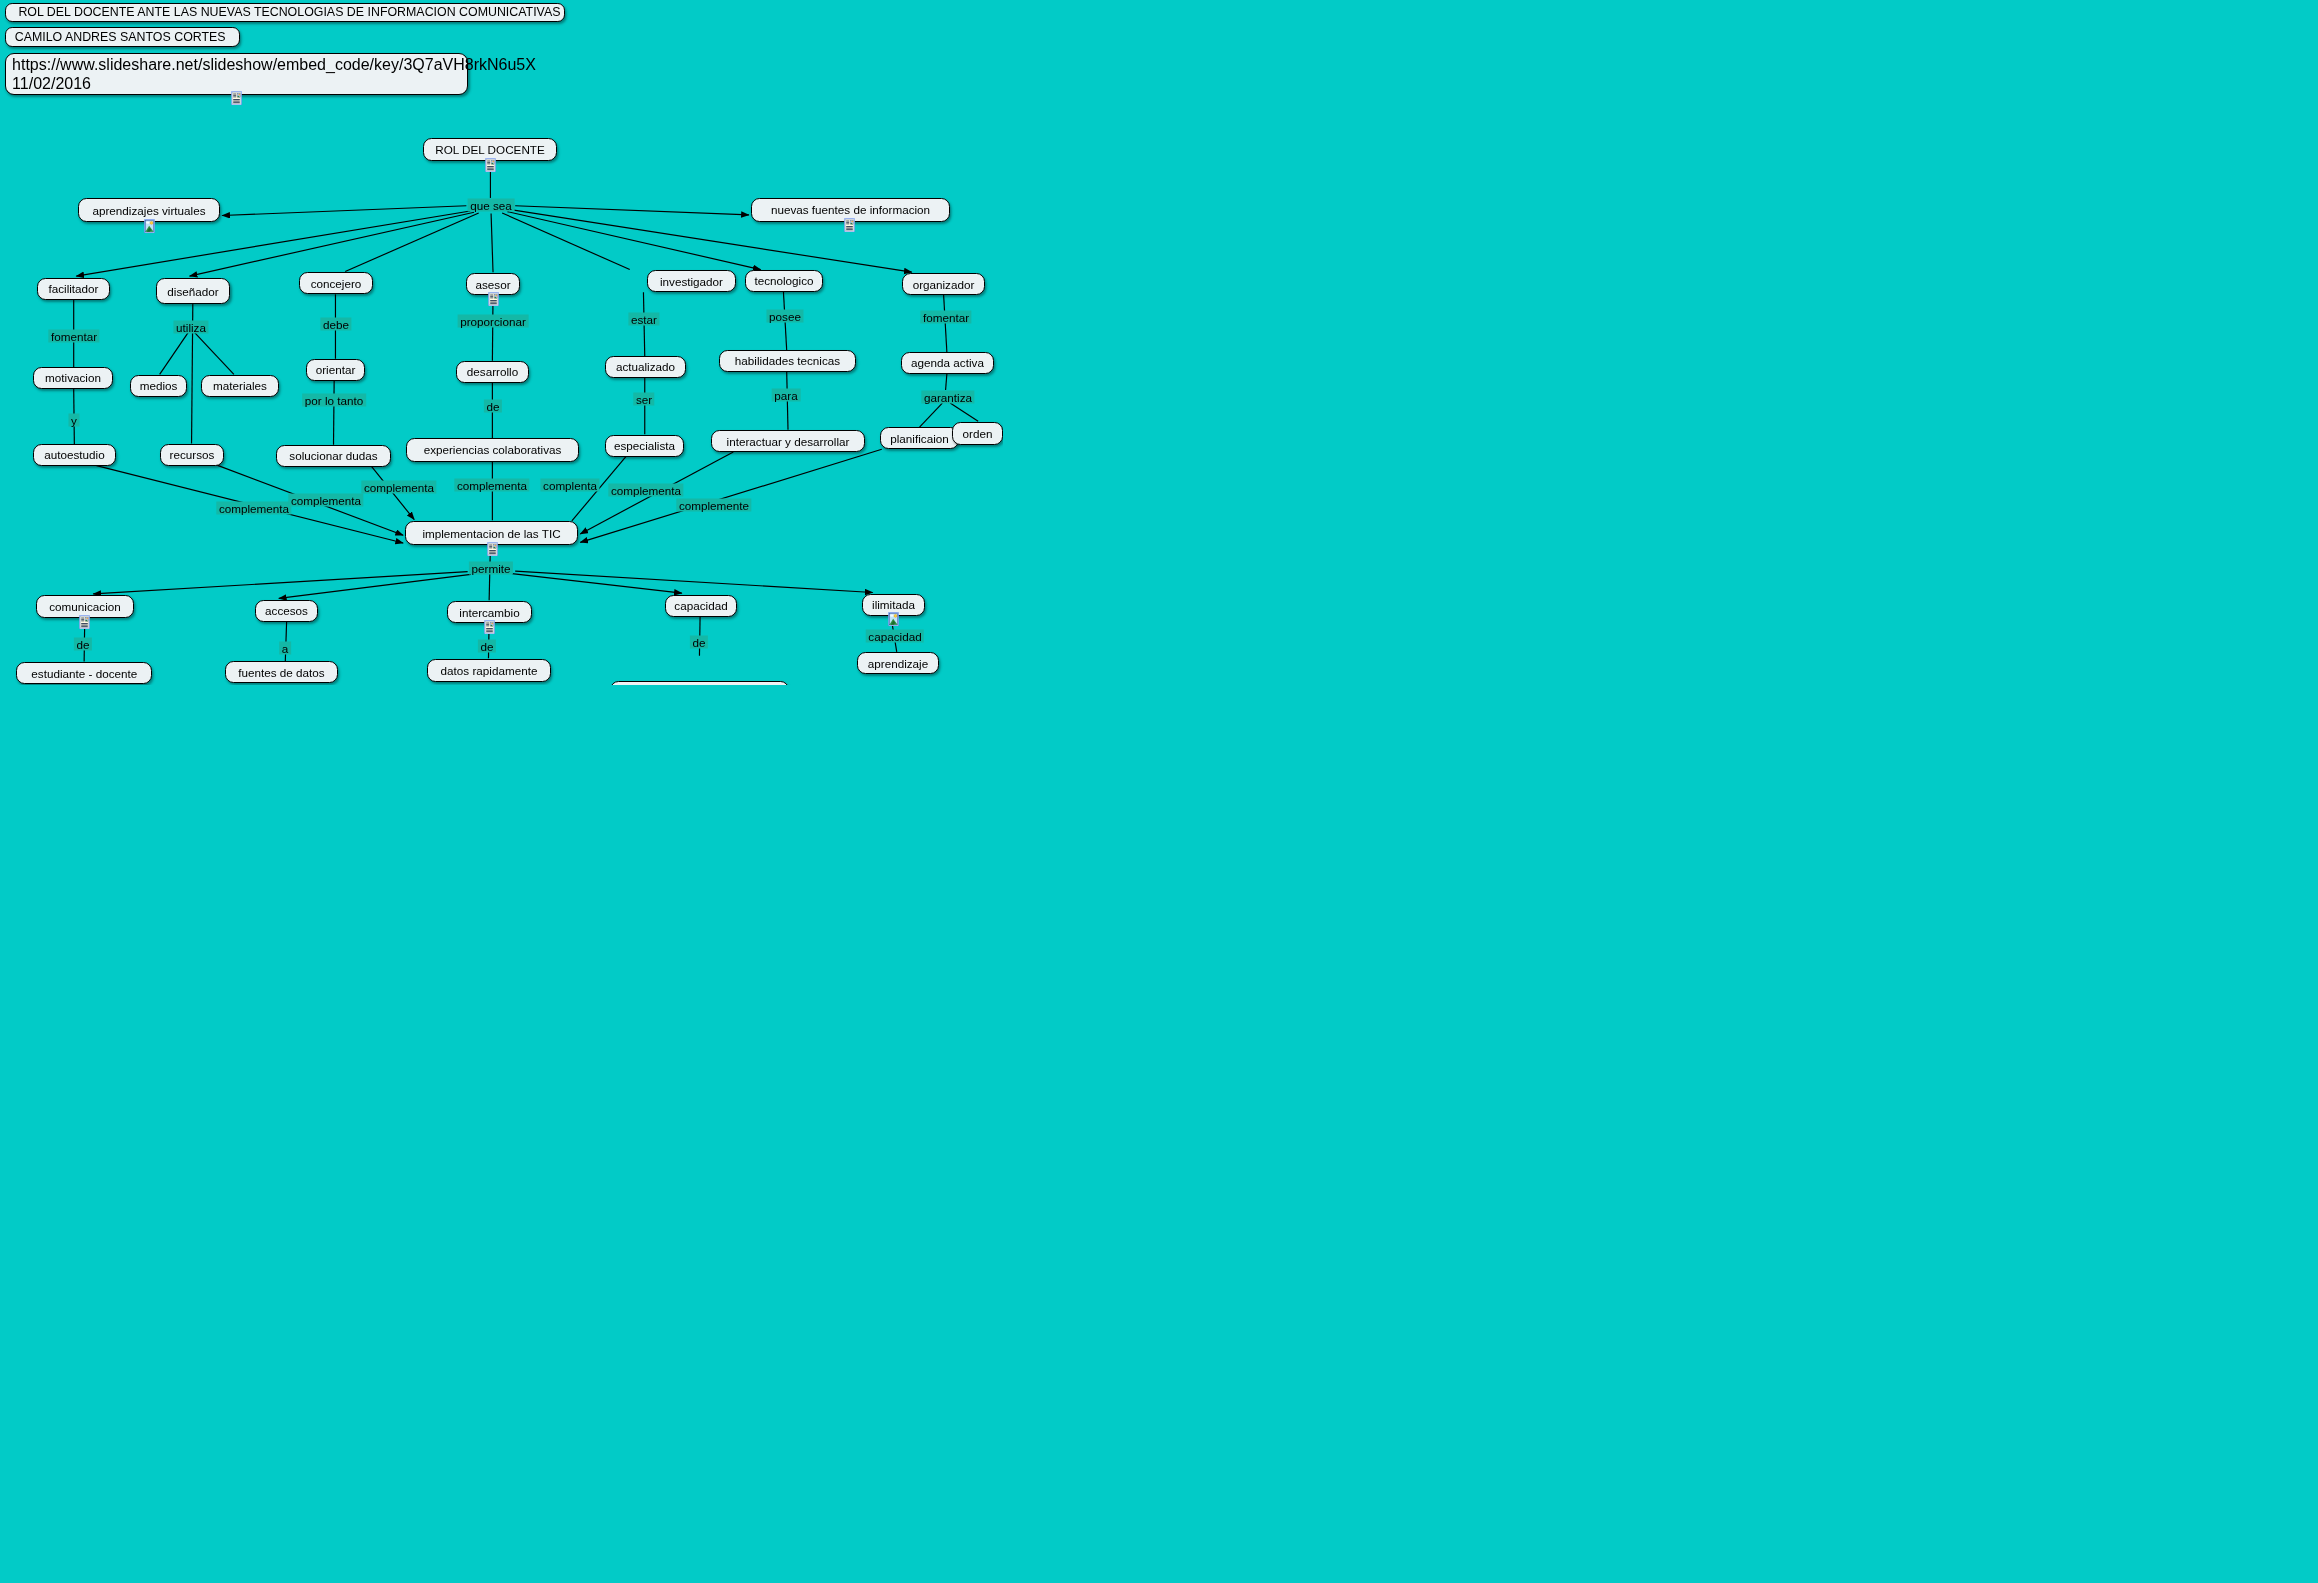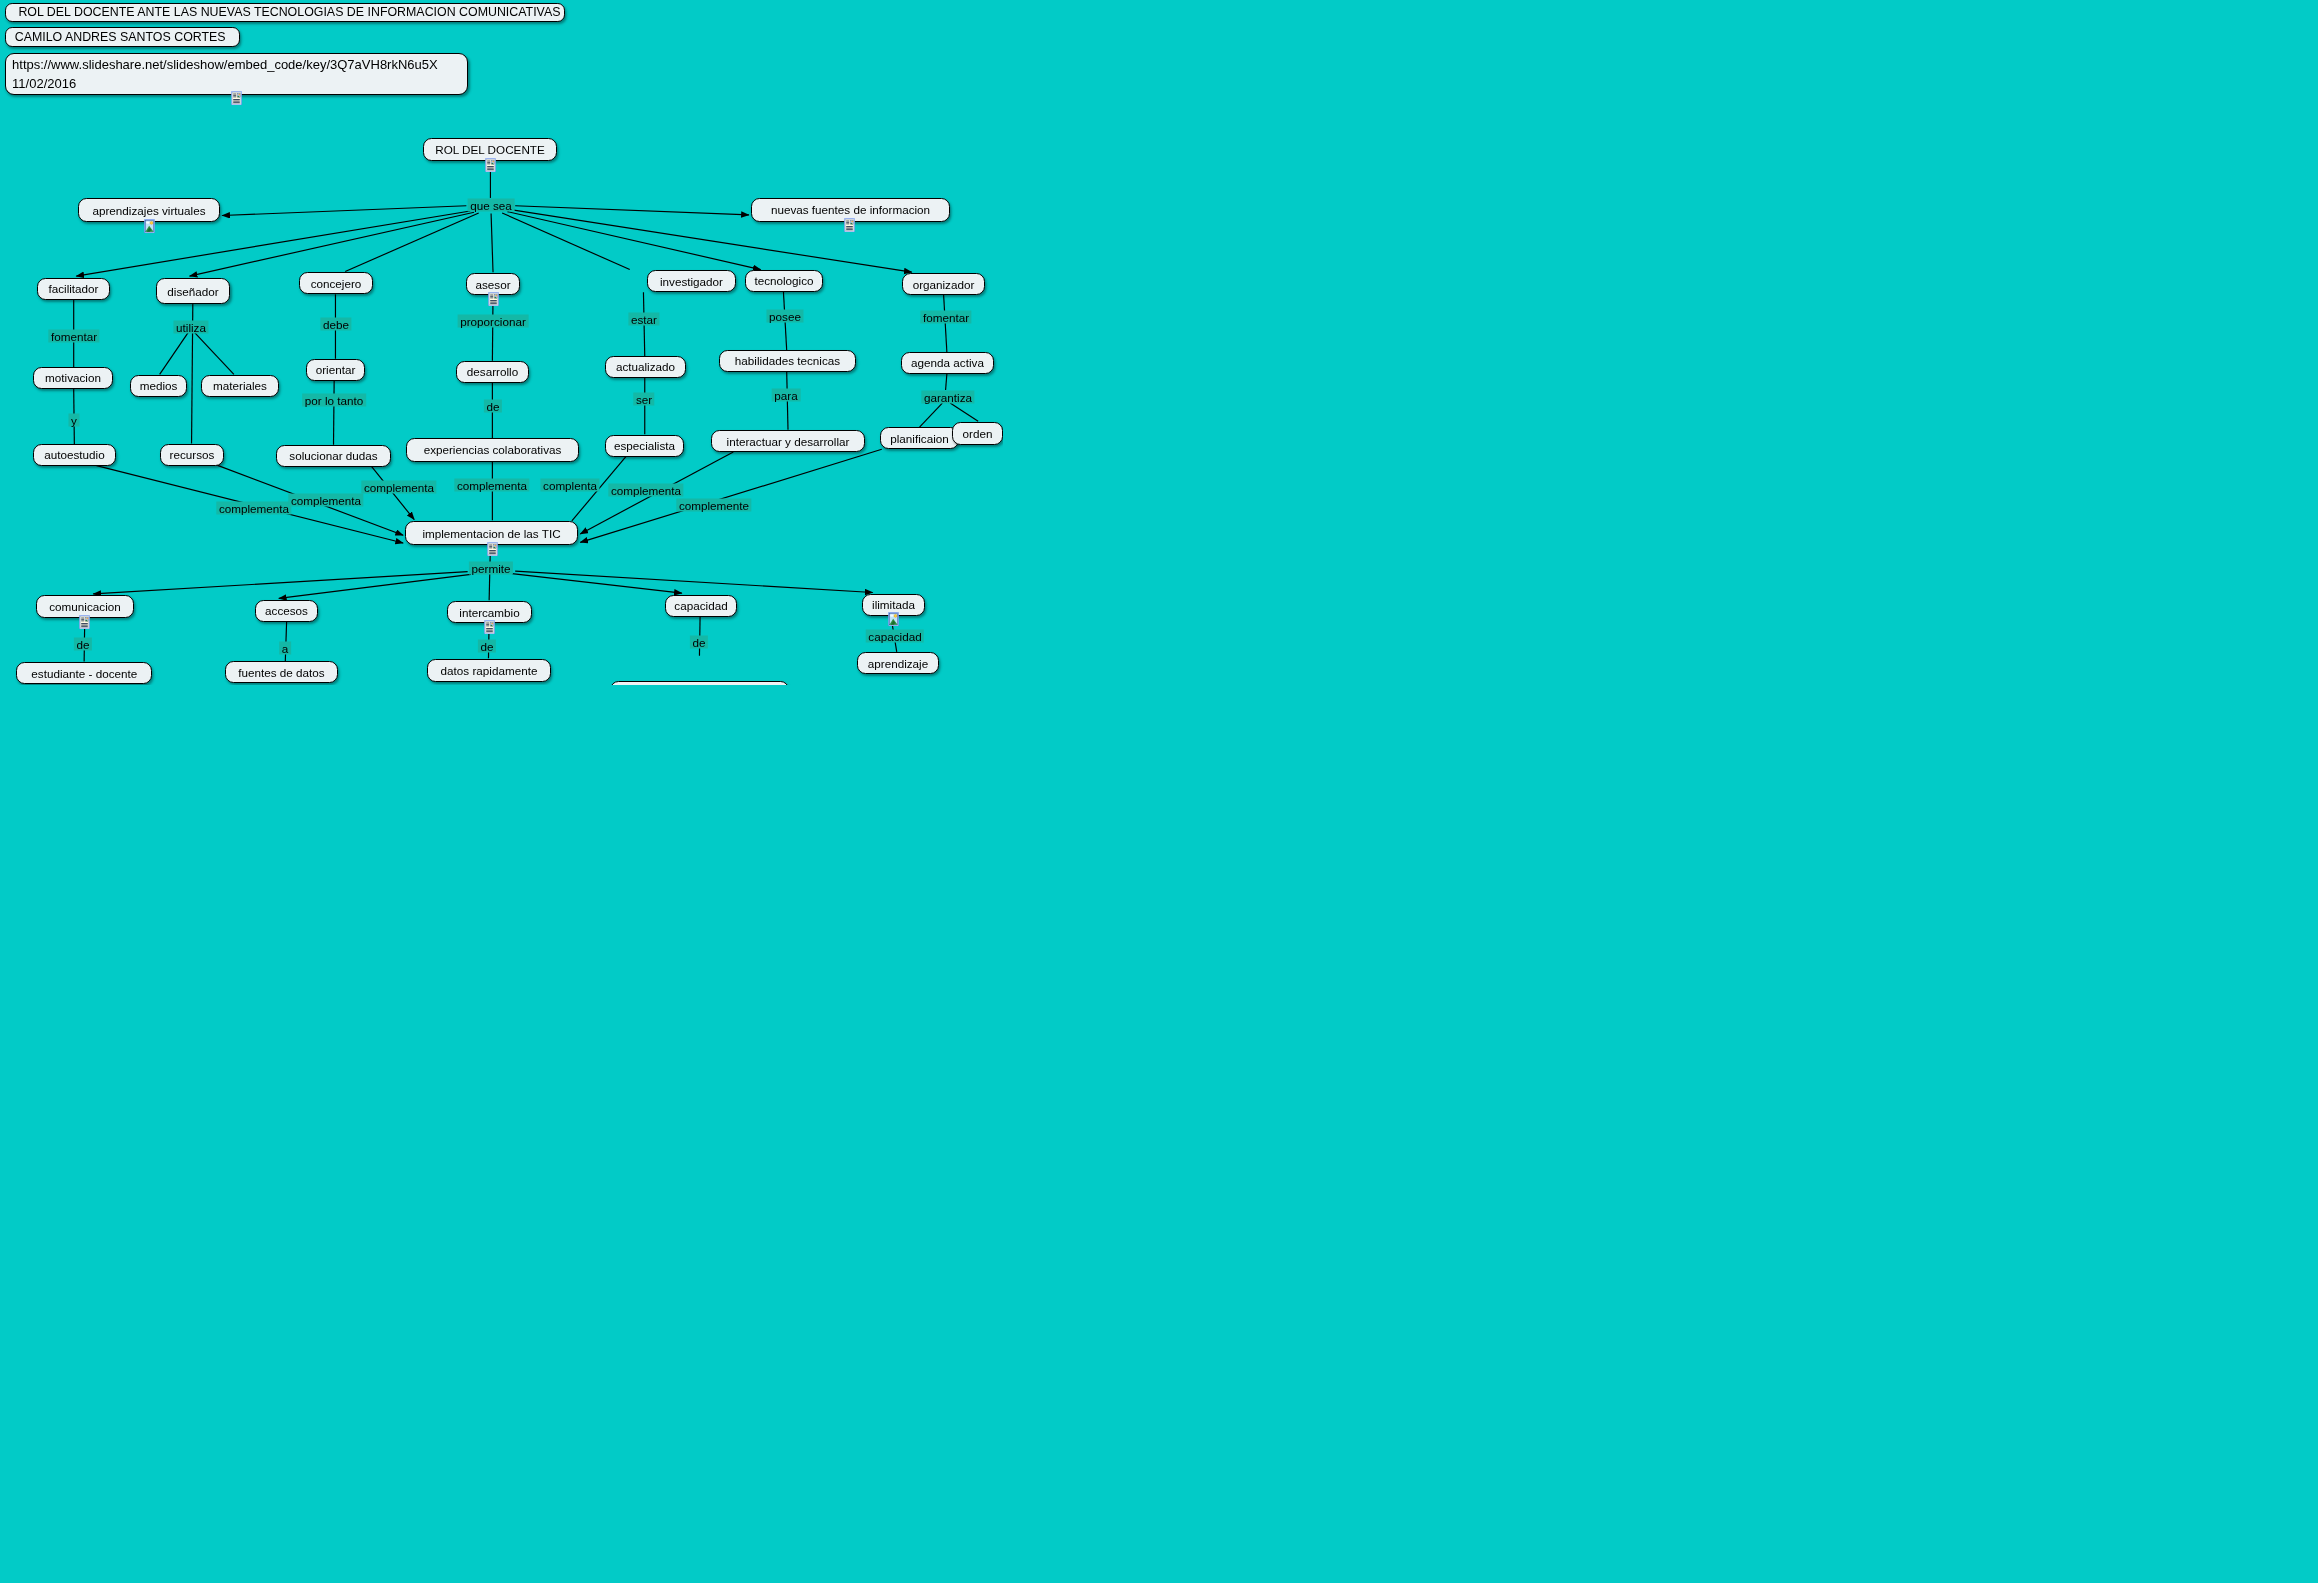--- a/index.html
+++ b/index.html
@@ -16,21 +16,21 @@
     display:flex;align-items:center;justify-content:center;
     font-size:11.7px;color:#000;white-space:nowrap;
     box-shadow:1.3px 2px 2.6px rgba(0,0,0,0.38);
   }
   .title-box{
     justify-content:flex-start;padding-left:8.5px;border-radius:7.2px;
     font-size:12.4px;z-index:2;
   }
   #source-box{
     flex-direction:column;align-items:flex-start;justify-content:center;
-    padding-left:5.9px;font-size:13px;line-height:19px;border-radius:9px;
+    padding-left:5.9px;font-size:16px;line-height:19px;border-radius:9px;
   }
   .link-label{
     position:absolute;z-index:3;transform:translate(-50%,-50%);
     background:#14b8a6;color:#000;font-size:11.7px;line-height:13px;
     padding:0 2.6px;white-space:nowrap;
   }
   .res-icon{
     position:absolute;z-index:4;width:11px;height:14.3px;display:block;
   }
   .res-icon svg{display:block;width:11px;height:14.3px;}

